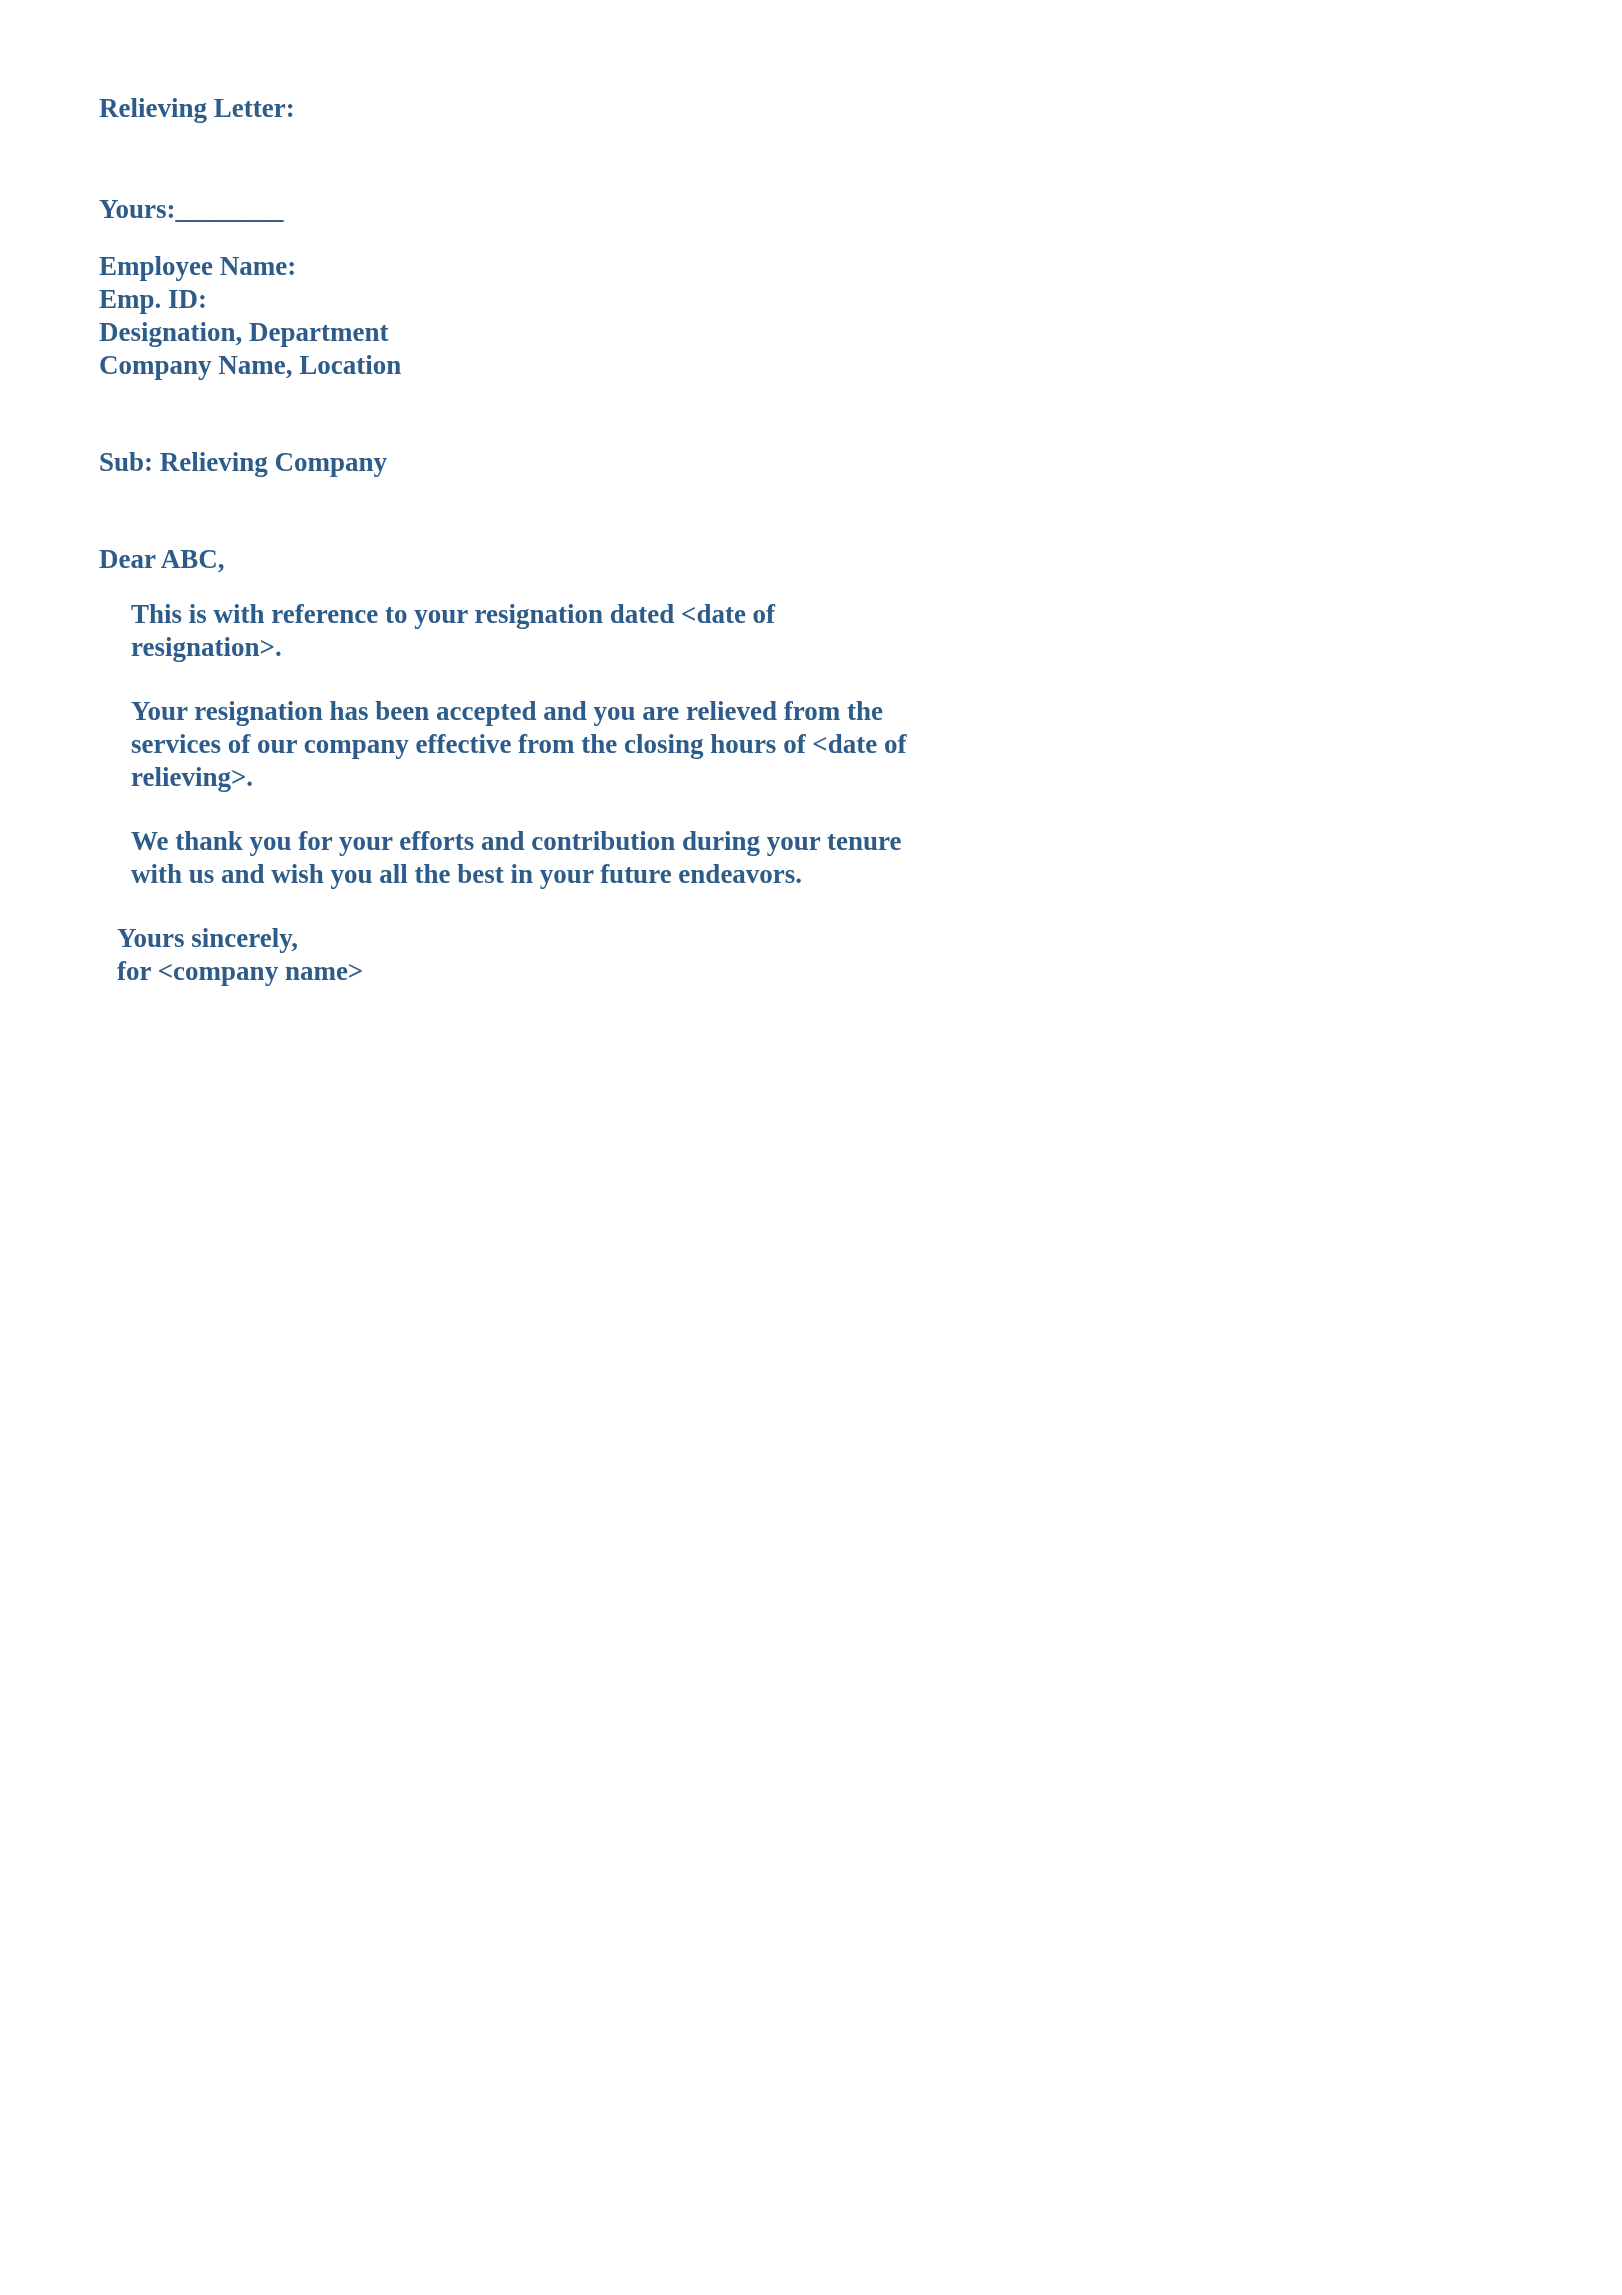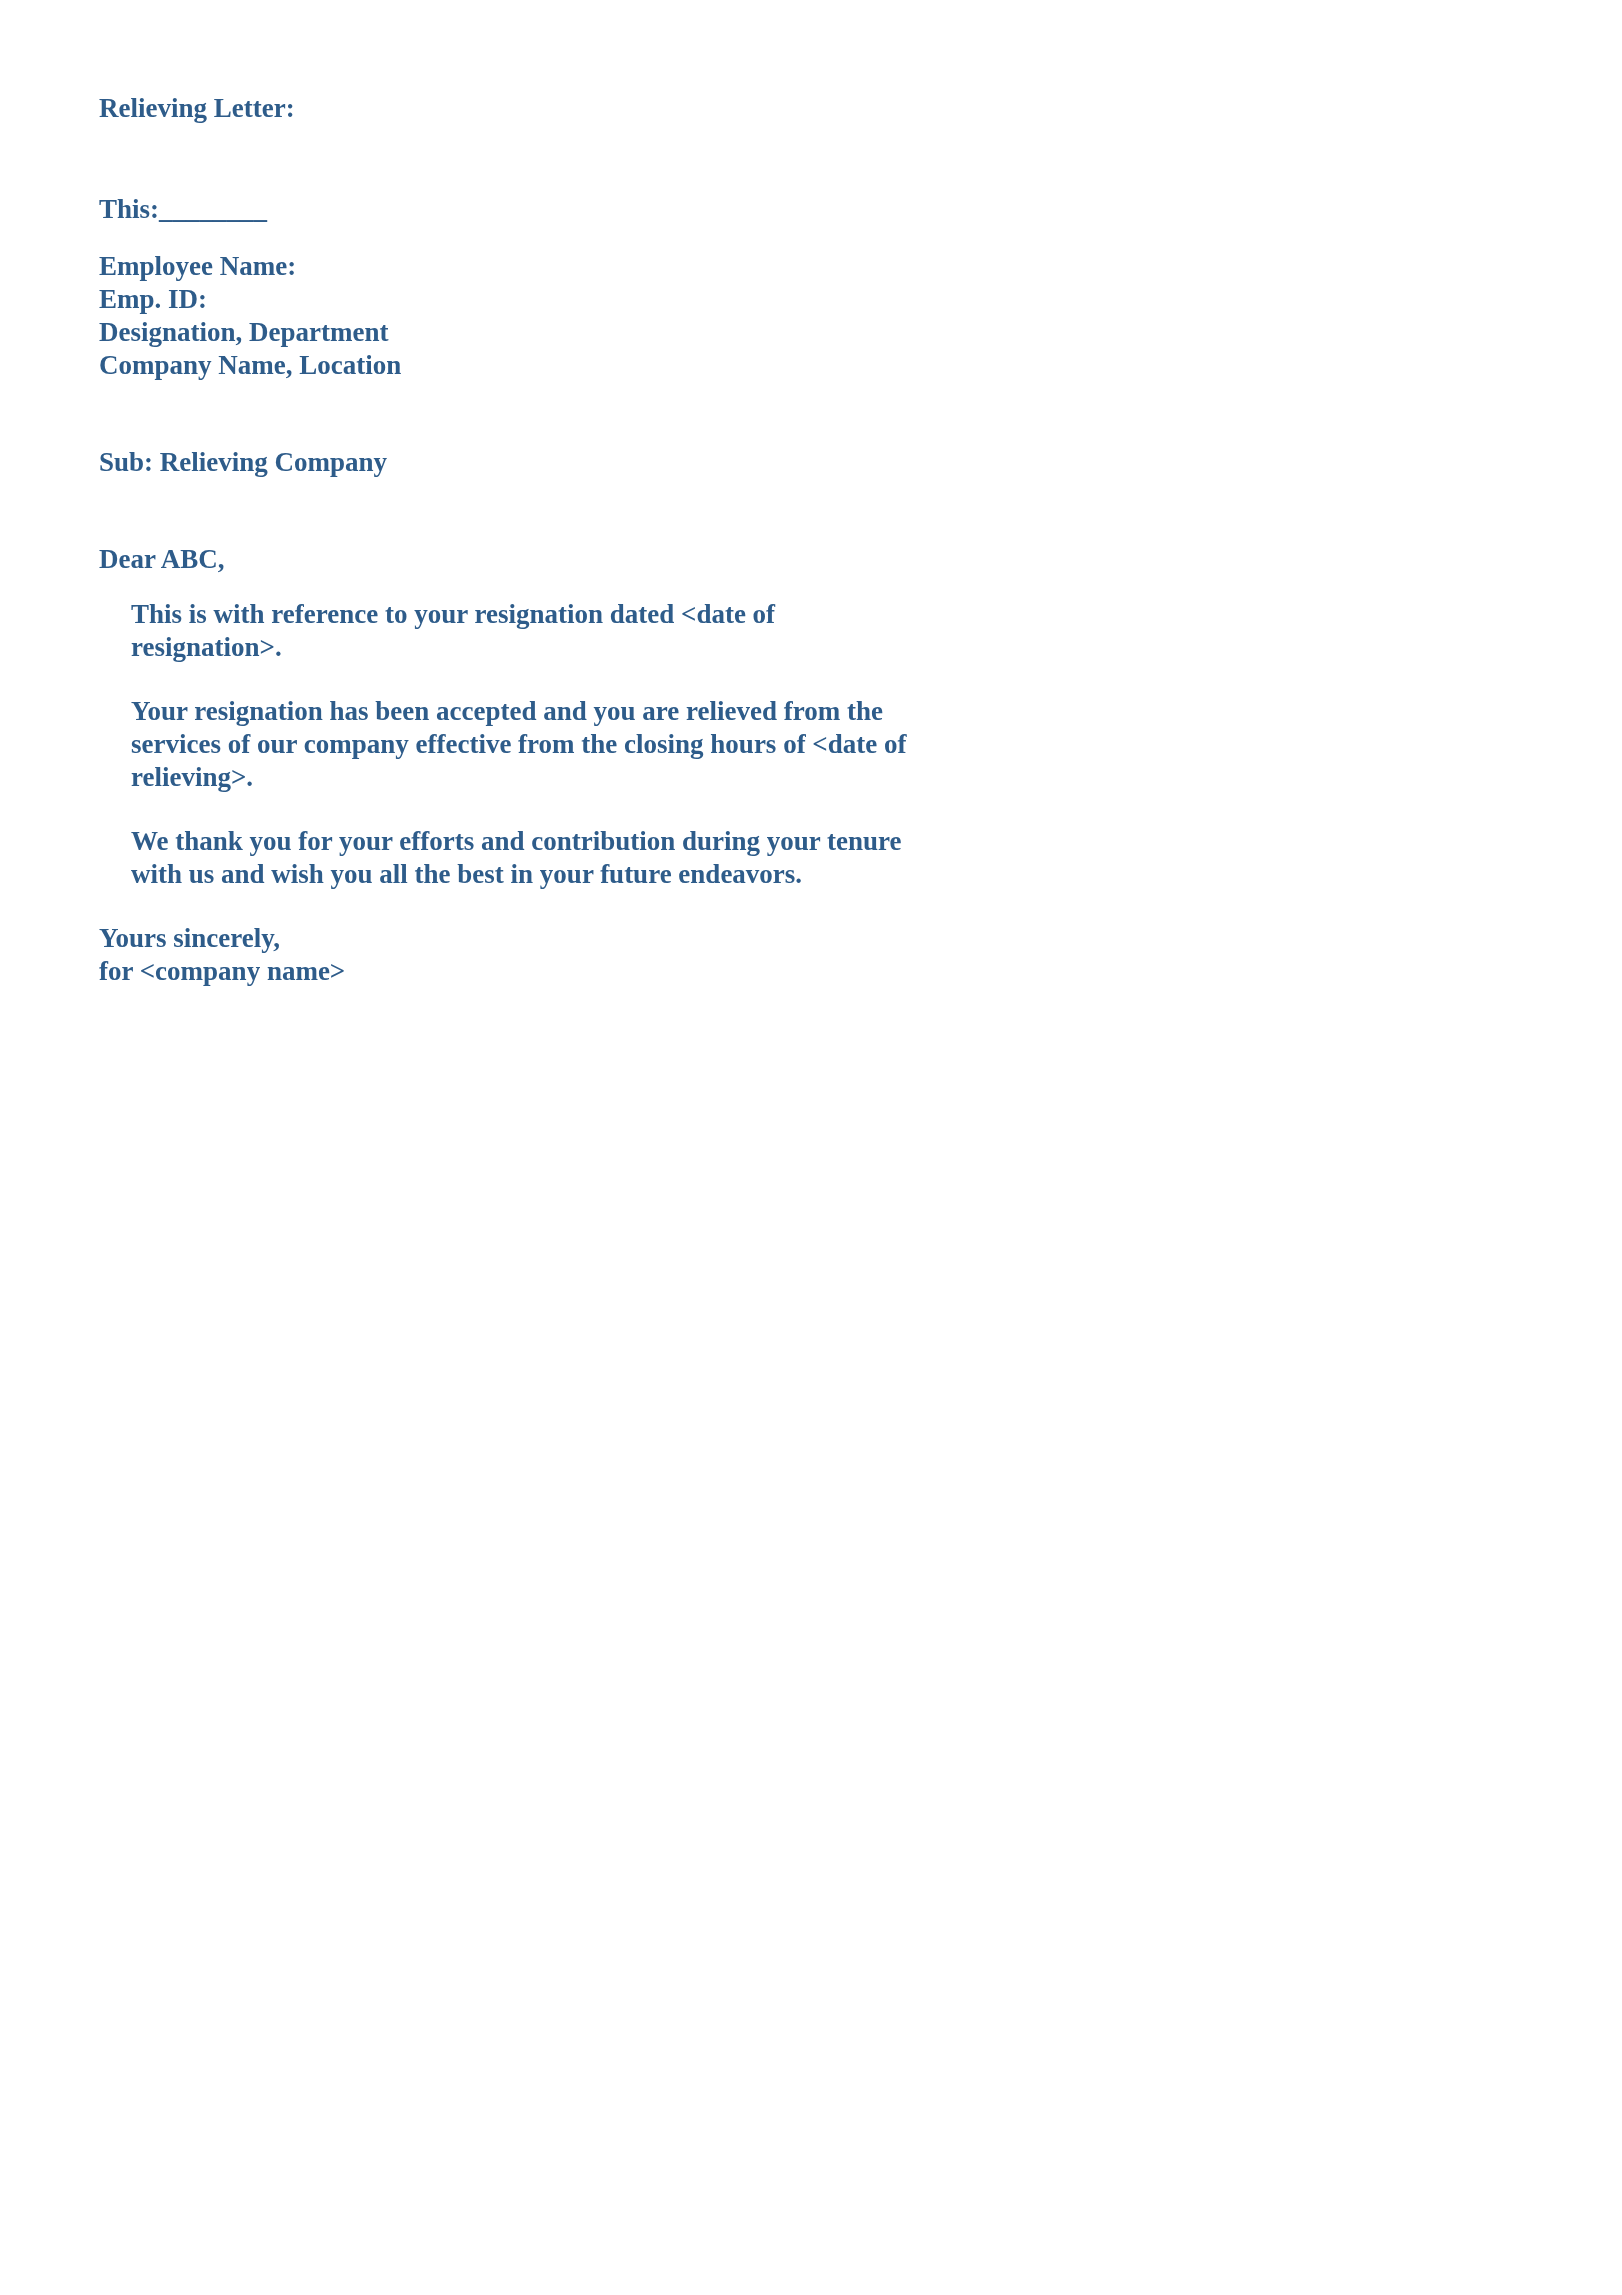--- a/index.html
+++ b/index.html
@@ -25,34 +25,34 @@
   }
   .block {
     margin: 0;
   }
   .title        { margin-bottom: 68px; }
   .date-line    { margin-bottom: 24px; }
   .addr-block   { margin-bottom: 64px; }
   .subject      { margin-bottom: 64px; }
   .salutation   { margin-bottom: 22px; }
   .para         { margin-bottom: 31px; margin-left: 32px; }
-  .closing      { margin-bottom: 64px; }
+  .closing      { margin-bottom: 64px; margin-left: 18px; }
   .signature    { margin-bottom: 0; }
   .addr-line, .closing-line { display: block; }
   .underline-span { letter-spacing: 0; }
 </style>
 </head>
 <body>
 
 <div class="page">
   <div class="content">
 
     <p class="block title">Relieving Letter:</p>
 
-    <p class="block date-line"><span>This:</span><span class="underline-span">________</span></p>
+    <p class="block date-line"><span>Yours:</span><span class="underline-span">________</span></p>
 
     <p class="block addr-block">
       <span class="addr-line">Employee Name:</span>
       <span class="addr-line">Emp. ID:</span>
       <span class="addr-line">Designation, Department</span>
       <span class="addr-line">Company Name, Location</span>
     </p>
 
     <p class="block subject">Sub: Relieving Company</p>
 

